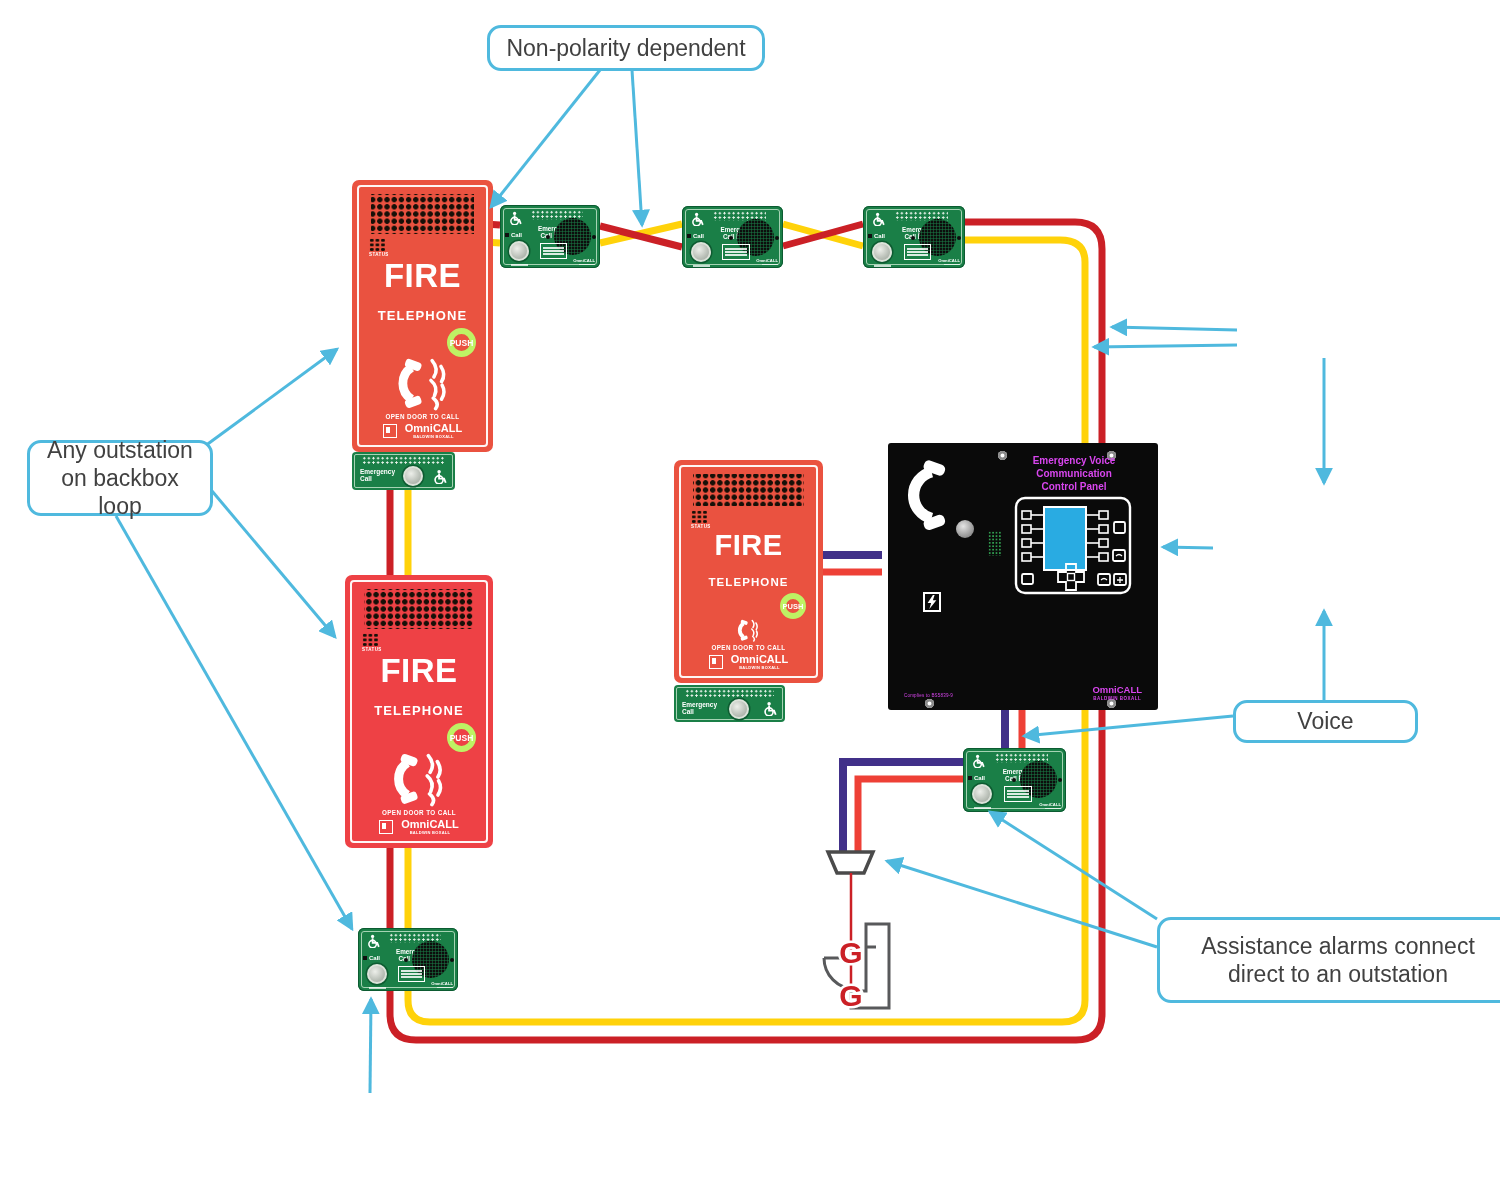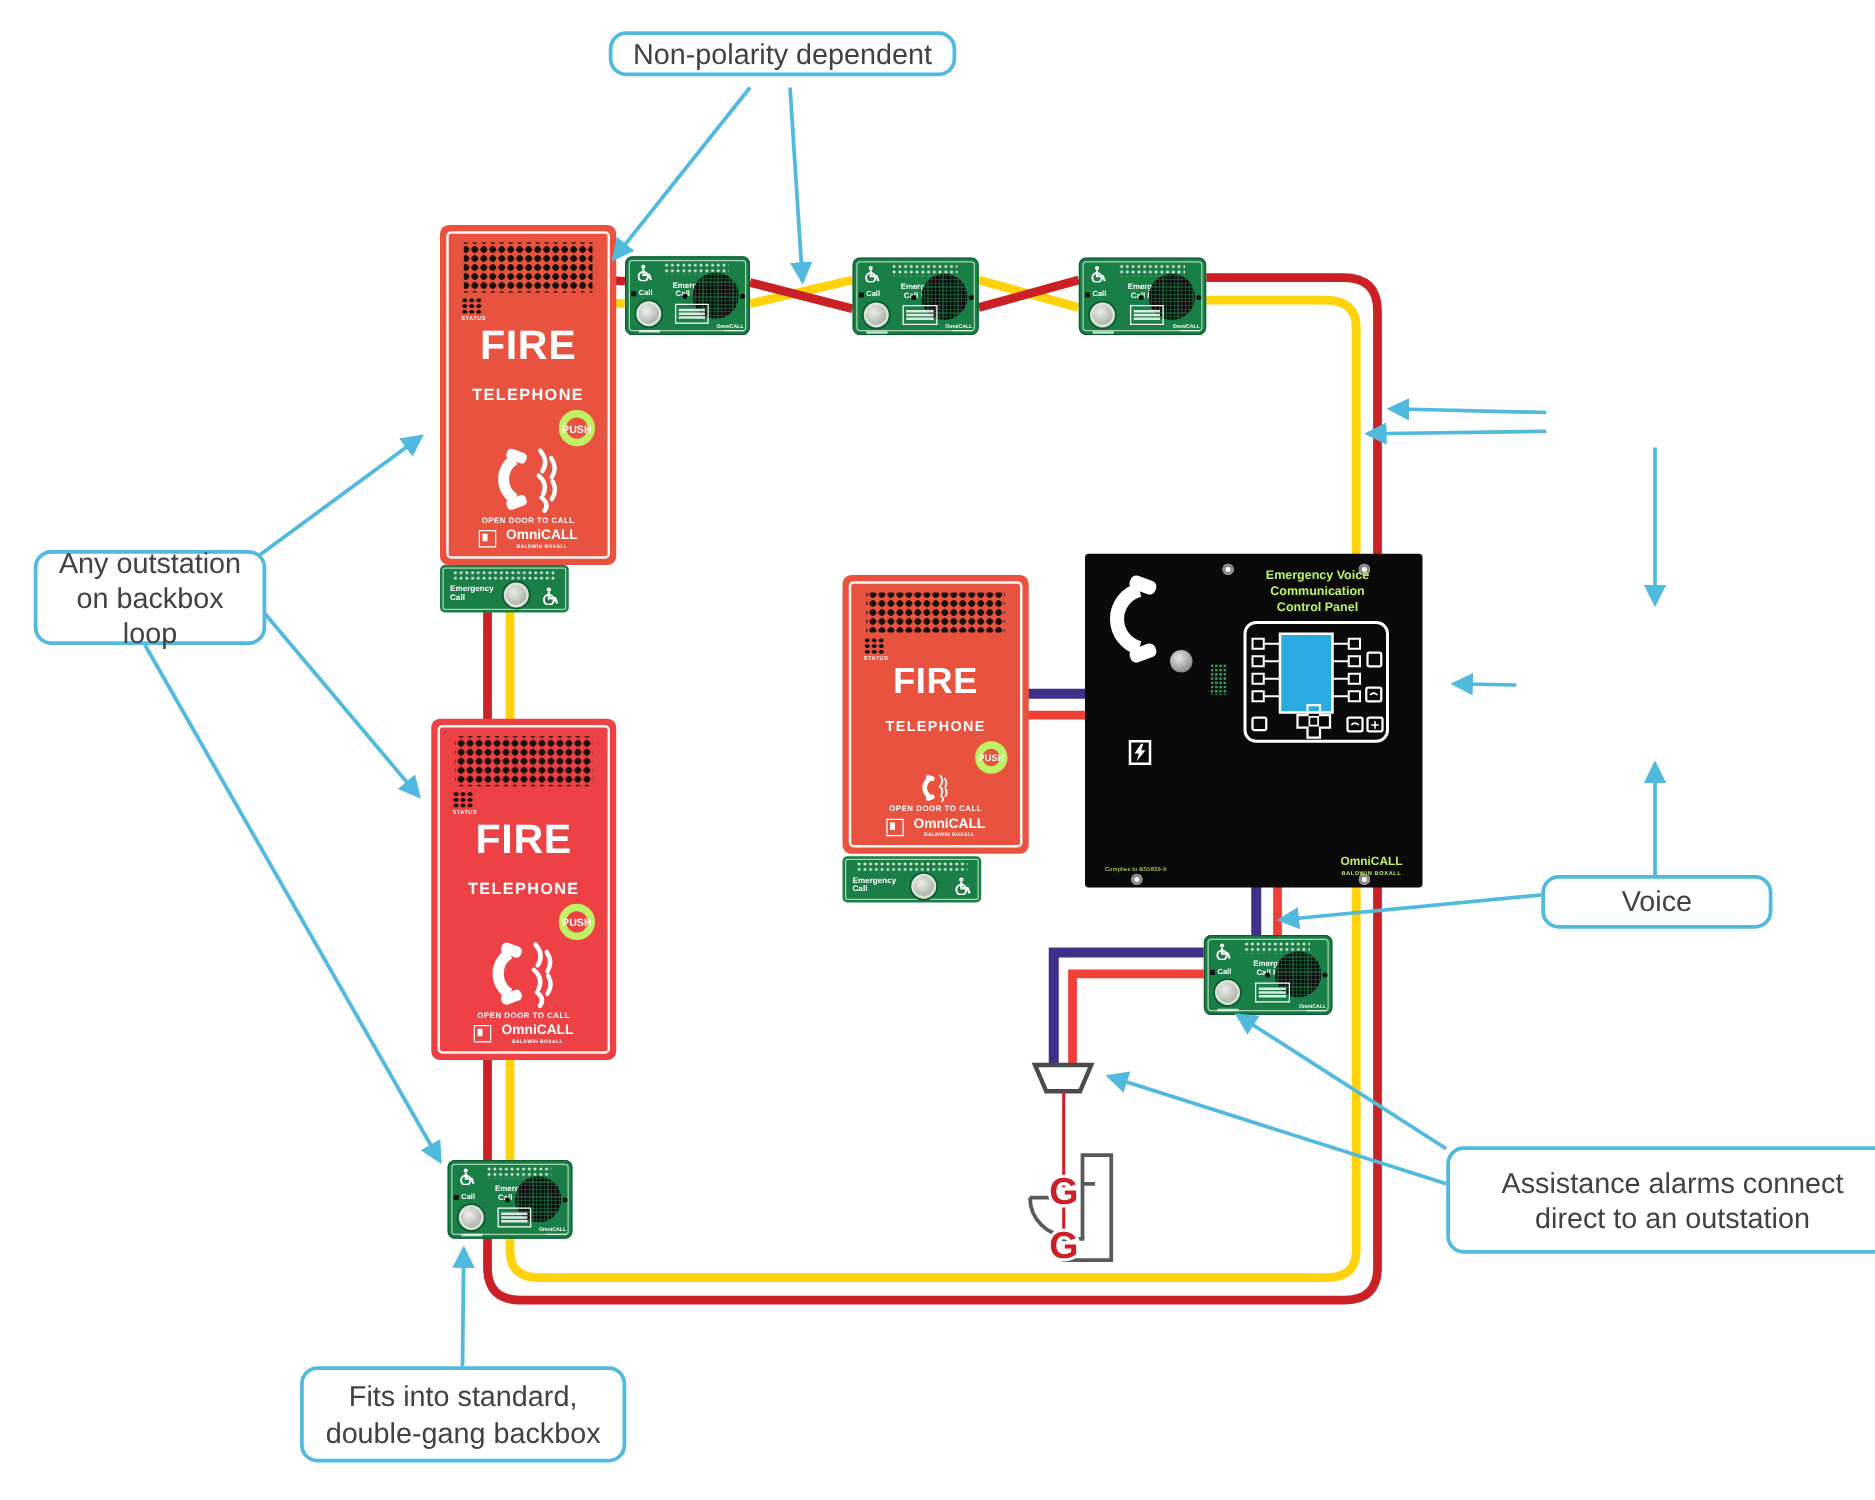--- a/index.html
+++ b/index.html
@@ -74,22 +74,22 @@
   .cp-subtext { position:absolute; left:11px; top:59px; width:17px; height:2px; background:rgba(255,255,255,.75); }
   .cp-label { position:absolute; left:40%; top:38px; width:27%; height:16px; border:1px solid #fff;
               display:flex; flex-direction:column; justify-content:space-evenly; padding:1.5px 2px;
               box-sizing:border-box; }
   .cp-label i { height:1.6px; background:#fff; opacity:.85; display:block; }
   .cp-brand { position:absolute; right:5px; bottom:3px; color:#fff; font-size:4.2px;
               font-weight:bold; text-align:right; line-height:1.2; }
   .cp-brand i { display:block; width:16px; height:1.5px; background:rgba(255,255,255,.7); margin-left:auto; }
 
   
-  .panel { position:absolute; left:868px; top:443px; width:270px; height:267px;
-           background:#0A0A0A; border-radius:3px; z-index:2; color:#bef264; }
+  .panel { position:absolute; left:888px; top:443px; width:270px; height:267px;
+           background:#0A0A0A; border-radius:3px; z-index:2; color:#d946ef; }
   .panel-screw { position:absolute; width:9px; height:9px; border-radius:50%; background:#fff;
                  box-shadow:inset 0 0 0 2.5px #8a8a8a; }
   .panel-title { position:absolute; left:110px; top:11px; width:152px; text-align:center;
                  font-weight:bold; font-size:10px; line-height:1.3; }
   .panel-handset { position:absolute; left:18px; top:16px; width:64px; height:74px; }
   .panel-btn { position:absolute; left:68px; top:77px; width:18px; height:18px; border-radius:50%;
                background:radial-gradient(circle at 40% 35%, #e5e5e5, #8a8a8a 75%); }
   .panel-matrix { position:absolute; left:100px; top:88px; width:14px; height:25px;
                   background-image:radial-gradient(#2F9B4E 1px, transparent 1.25px);
                   background-size:3.4px 3.4px; }
@@ -429,19 +429,18 @@
       <path d="M1233,716 L1024,736" marker-end="url(#arrow)"></path>
       <path d="M205,446 L337,349" marker-end="url(#arrow)"></path>
       <path d="M212,491 L335,637" marker-end="url(#arrow)"></path>
       <path d="M116,516 L352,929" marker-end="url(#arrow)"></path>
       <path d="M1157,919 L990,812" marker-end="url(#arrow)"></path>
       <path d="M1157,947 L887,861" marker-end="url(#arrow)"></path>
       <path d="M370,1093 L371,999" marker-end="url(#arrow)"></path>
     </g>
   </svg>
 
-  <div class="callout" style="left:487px;top:25px;width:278px;height:36px">Non-polarity dependent</div>
+  <div class="callout" style="left:487px;top:25px;width:278px;height:46px">Non-polarity dependent</div>
   <div class="callout" style="left:1233px;top:700px;width:185px;height:43px">Voice</div>
   <div class="callout" style="left:27px;top:440px;width:186px;height:76px">Any outstation on backbox loop</div>
   <div class="callout" style="left:1157px;top:917px;width:362px;height:86px">Assistance alarms connect direct to an outstation</div>
-  <div class="callout" style="left:240px;top:1093px;width:261px;height:77px">Fits into standard, double-gang backbox</div>
 
 </div>
 
 </body></html>

